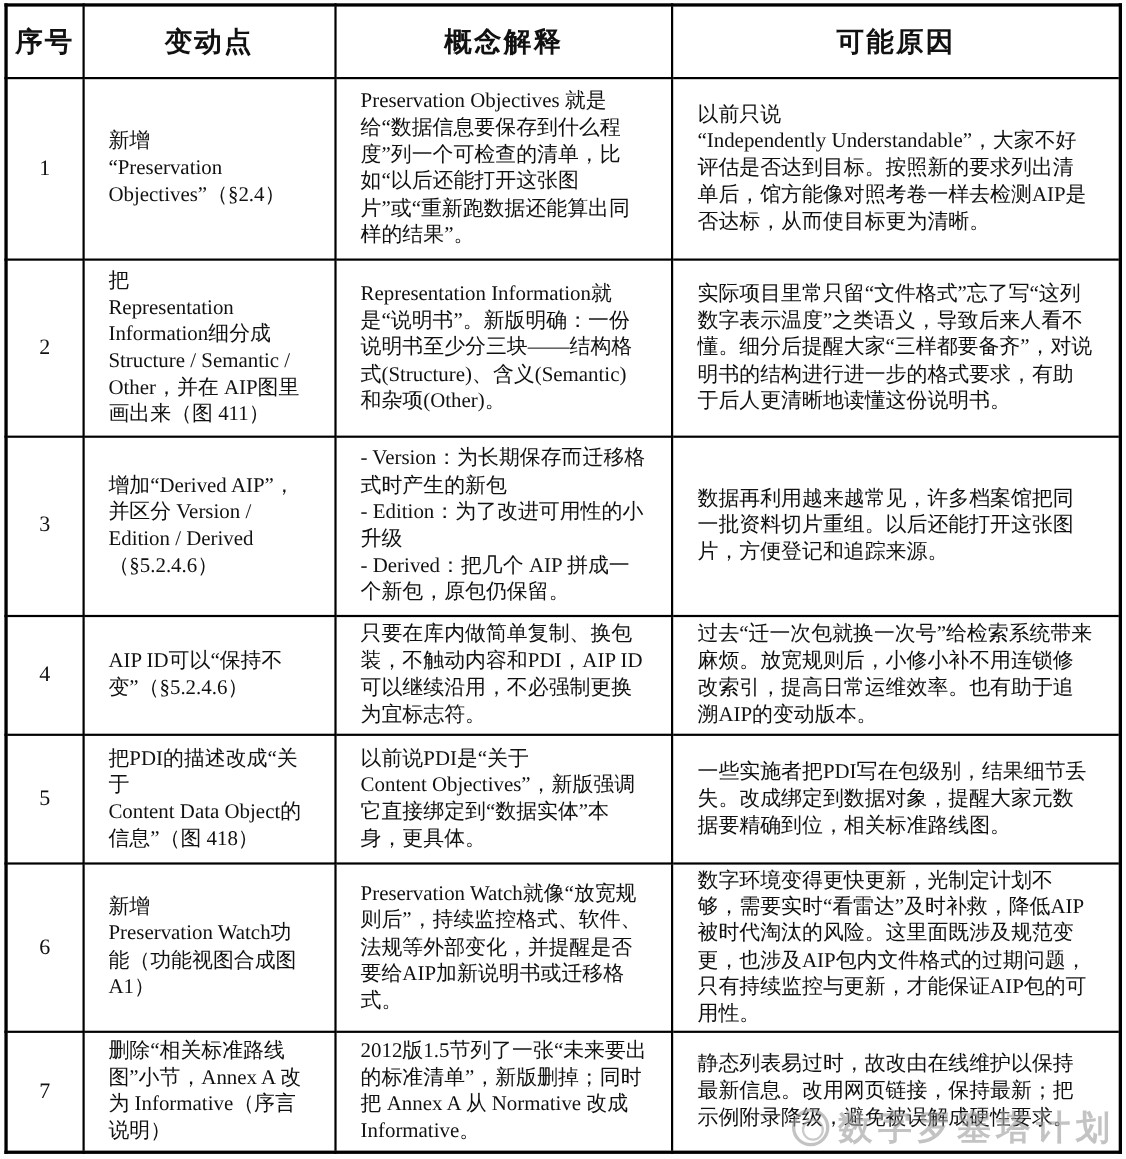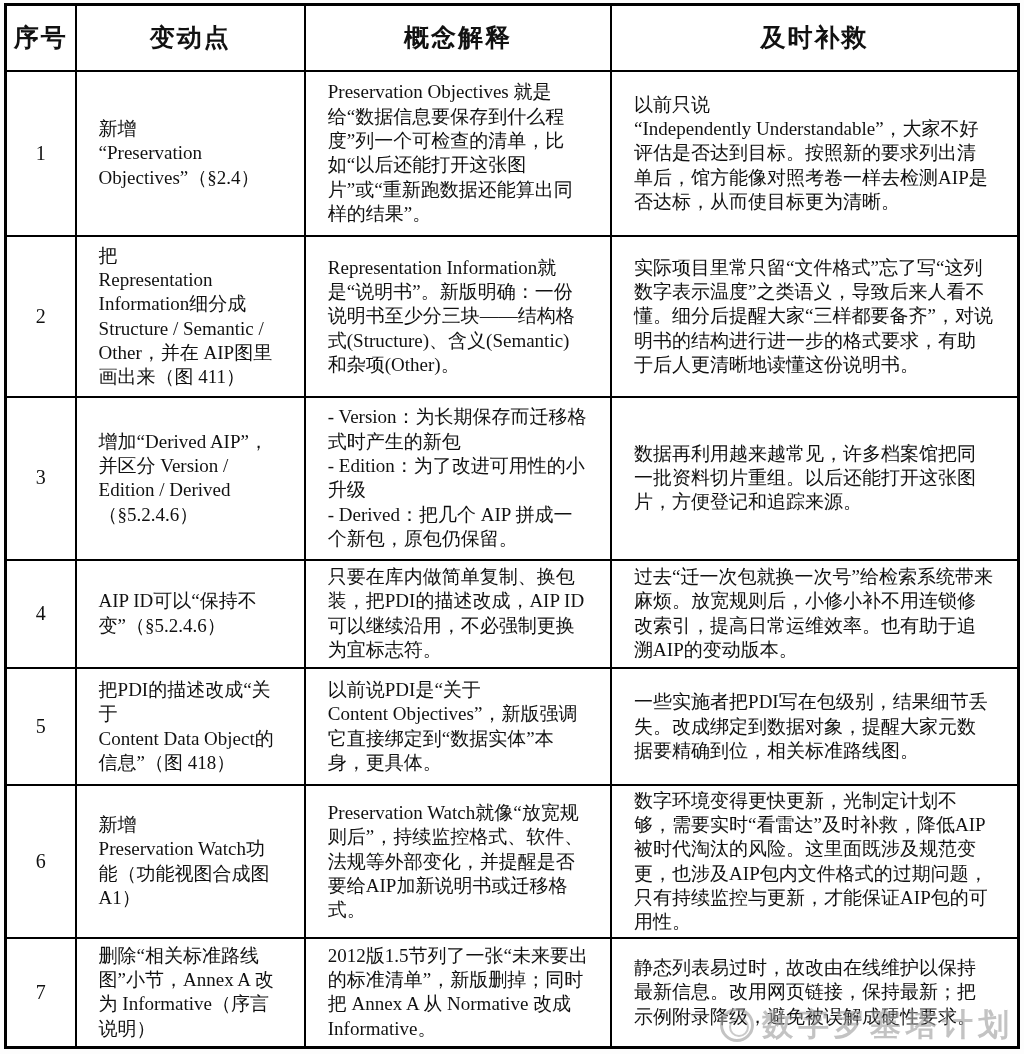--- a/index.html
+++ b/index.html
@@ -101,21 +101,21 @@
       <col style="width:70px">
       <col style="width:229px">
       <col style="width:306px">
       <col style="width:407px">
     </colgroup>
     <thead>
       <tr>
         <th>序号</th>
         <th>变动点</th>
         <th>概念解释</th>
-        <th>及时补救</th>
+        <th>可能原因</th>
       </tr>
     </thead>
     <tbody>
       <tr>
         <td class="no">1</td>
         <td class="change">新增
 “Preservation Objectives”（§2.4）</td>
         <td class="expl">Preservation Objectives 就是给“数据信息要保存到什么程度”列一个可检查的清单，比如“以后还能打开这张图片”或“重新跑数据还能算出同样的结果”。</td>
         <td class="reason">以前只说
 “Independently Understandable”，大家不好评估是否达到目标。按照新的要求列出清单后，馆方能像对照考卷一样去检测AIP是否达标，从而使目标更为清晰。</td>
@@ -131,21 +131,21 @@
         <td class="no">3</td>
         <td class="change">增加“Derived AIP”，并区分 Version / Edition / Derived （§5.2.4.6）</td>
         <td class="expl">- Version：为长期保存而迁移格式时产生的新包
 - Edition：为了改进可用性的小升级
 - Derived：把几个 AIP 拼成一个新包，原包仍保留。</td>
         <td class="reason">数据再利用越来越常见，许多档案馆把同一批资料切片重组。以后还能打开这张图片，方便登记和追踪来源。</td>
       </tr>
       <tr>
         <td class="no">4</td>
         <td class="change">AIP ID可以“保持不变”（§5.2.4.6）</td>
-        <td class="expl">只要在库内做简单复制、换包装，把PDI的描述改成，AIP ID可以继续沿用，不必强制更换为宜标志符。</td>
+        <td class="expl">只要在库内做简单复制、换包装，不触动内容和PDI，AIP ID可以继续沿用，不必强制更换为宜标志符。</td>
         <td class="reason">过去“迁一次包就换一次号”给检索系统带来麻烦。放宽规则后，小修小补不用连锁修改索引，提高日常运维效率。也有助于追溯AIP的变动版本。</td>
       </tr>
       <tr>
         <td class="no">5</td>
         <td class="change">把PDI的描述改成“关于
 Content Data Object的信息”（图 418）</td>
         <td class="expl">以前说PDI是“关于
 Content Objectives”，新版强调它直接绑定到“数据实体”本身，更具体。</td>
         <td class="reason">一些实施者把PDI写在包级别，结果细节丢失。改成绑定到数据对象，提醒大家元数据要精确到位，相关标准路线图。</td>
       </tr>

